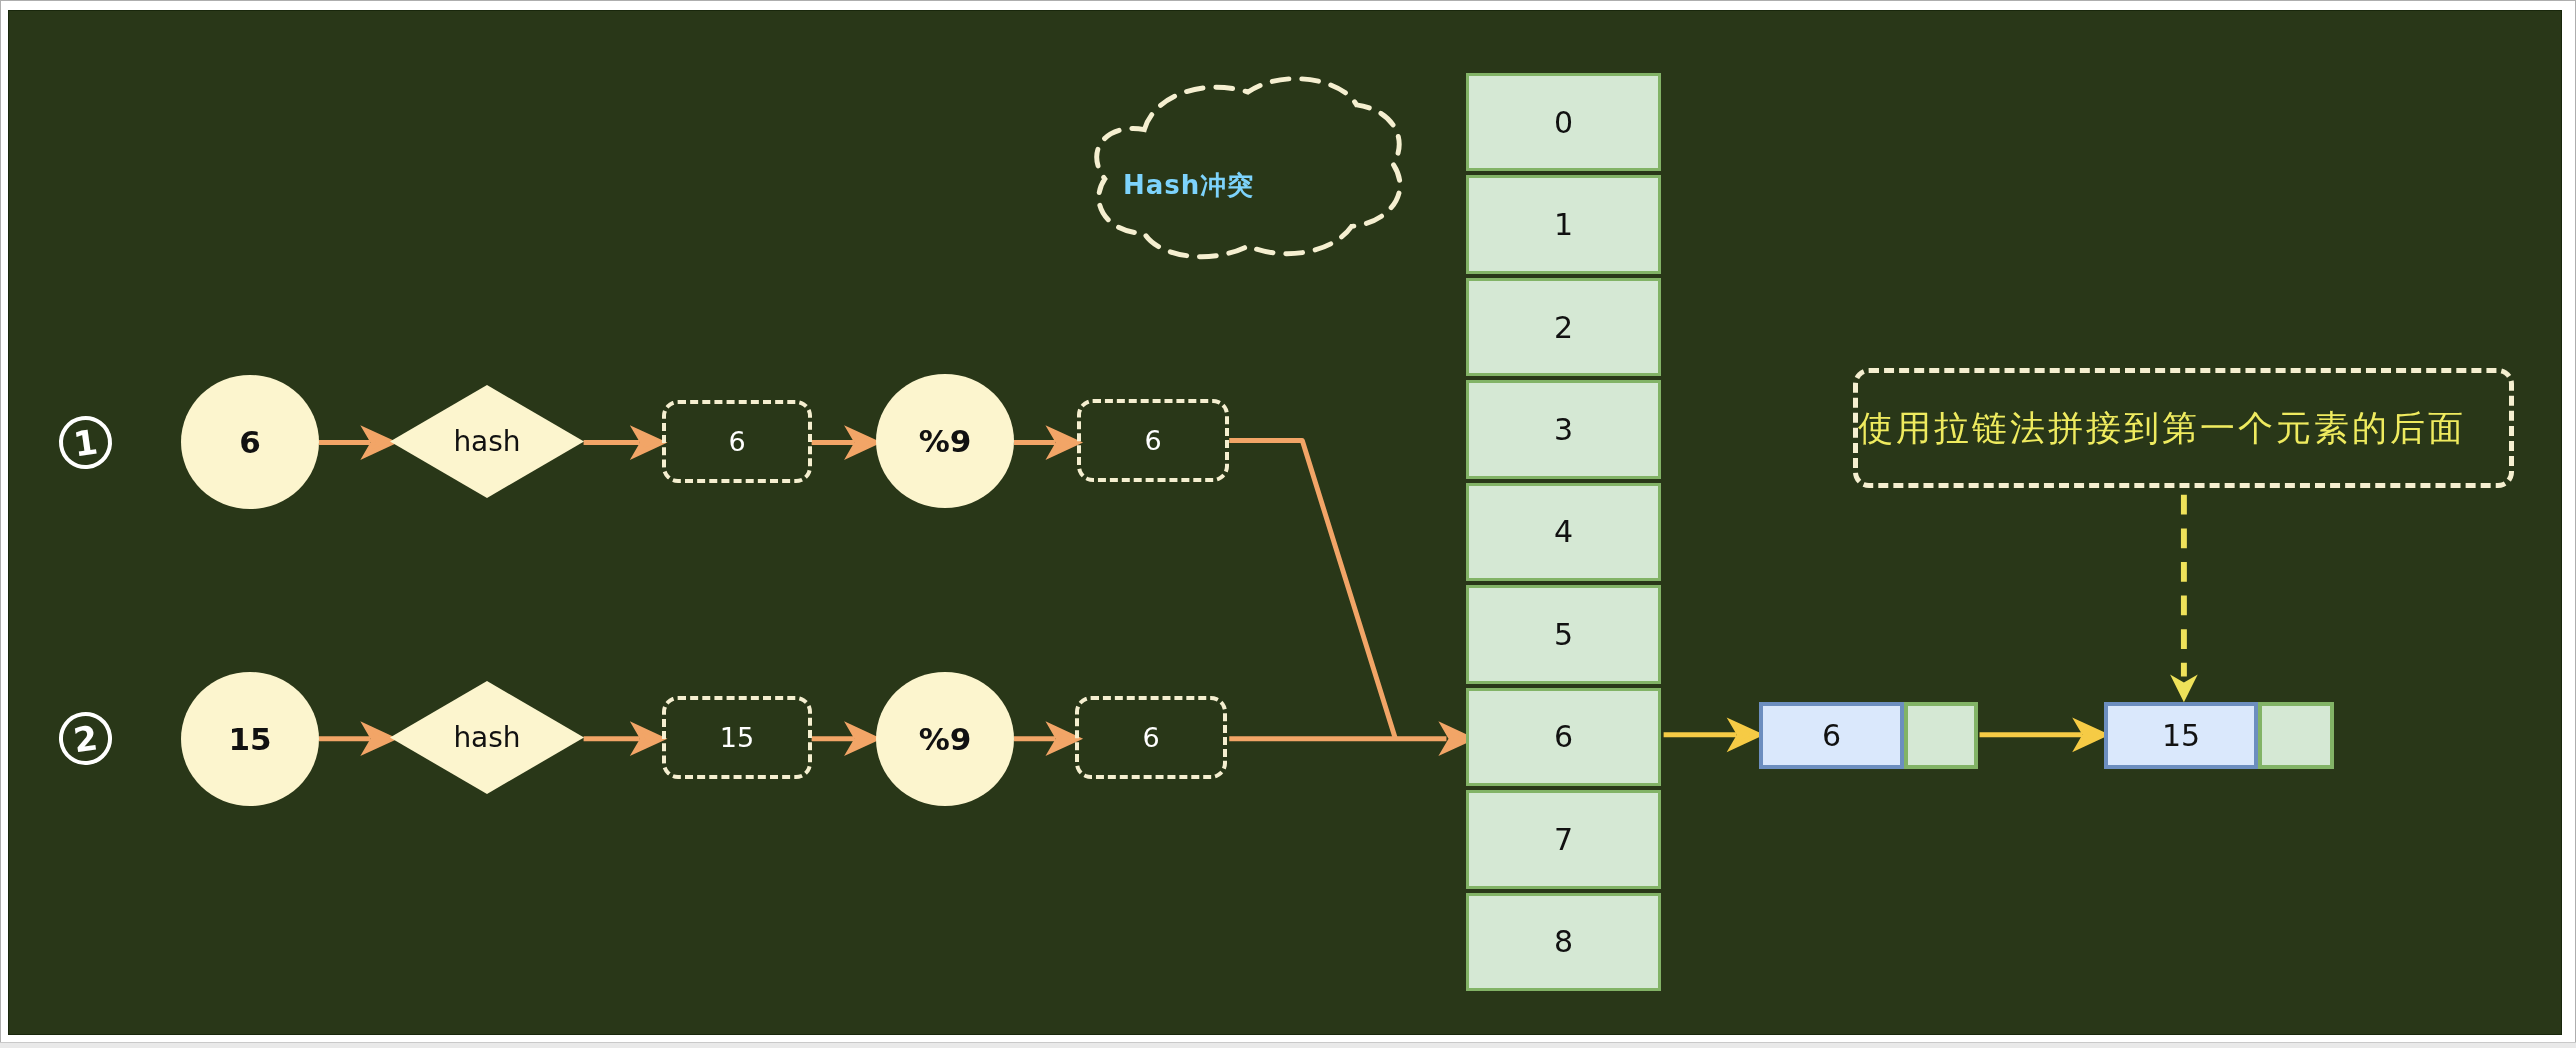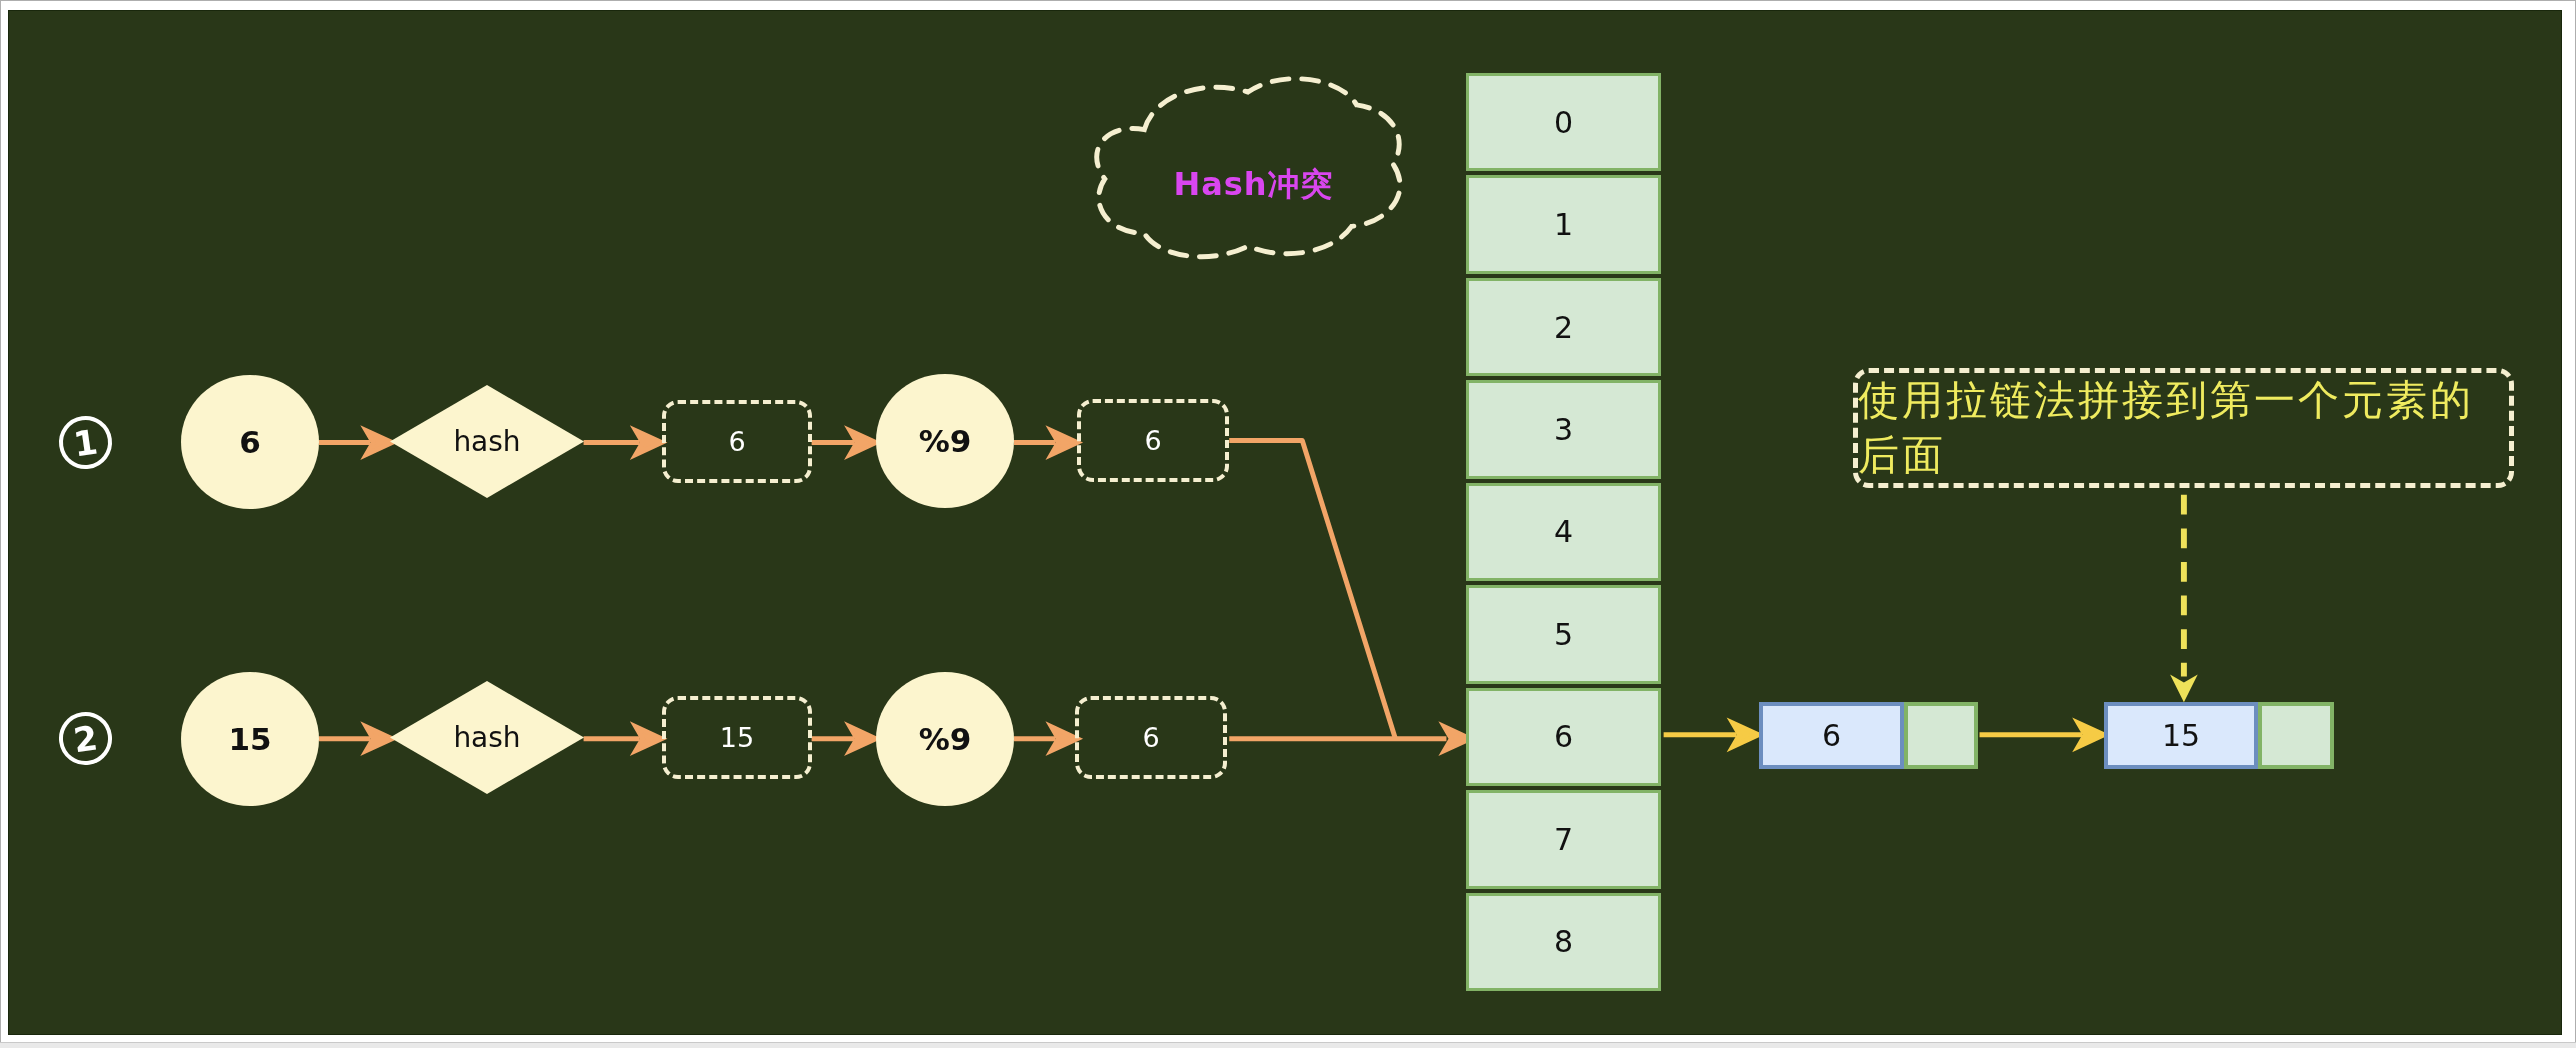--- a/index.html
+++ b/index.html
@@ -78,30 +78,30 @@
     color:#111111;font-size:30px;font-weight:500;box-sizing:border-box;
   }
   .node-next{
     position:absolute;height:67px;background:#D5E8D4;border:4px solid #82B366;
     box-sizing:border-box;
   }
 
   
   .cloud-label{
     position:absolute;left:1114px;top:88px;width:261px;height:172px;
-    display:flex;align-items:center;justify-content:center;
-    color:#d946ef;font-size:32px;font-weight:700;letter-spacing:1px;
+    display:flex;align-items:center;justify-content:flex-start;
+    color:#7dd3fc;font-size:26px;font-weight:700;letter-spacing:1px;
   }
 
   
   .callout{
     position:absolute;left:1844px;top:357px;width:661px;height:120px;
     border:5px dashed #F5EFD0;border-radius:16px;
     display:flex;align-items:center;justify-content:flex-start;
-    color:#EFEB5F;font-size:41px;font-weight:500;letter-spacing:3px;
+    color:#EFEB5F;font-size:35px;font-weight:500;letter-spacing:3px;
     box-sizing:border-box;
   }
 </style>
 </head>
 <body>
 
 <div class="frame"></div>
 
 <div class="canvas">
 

